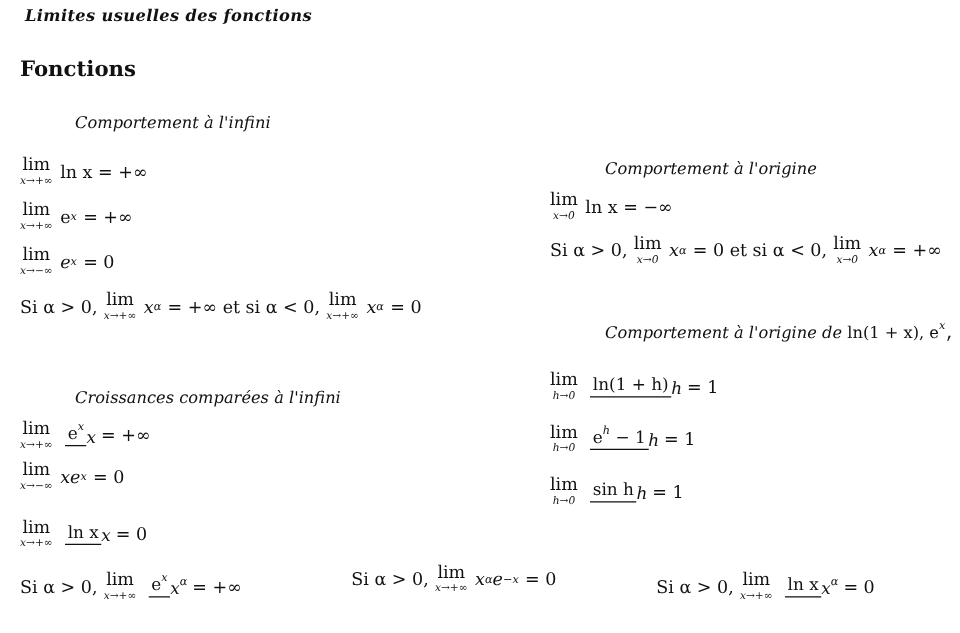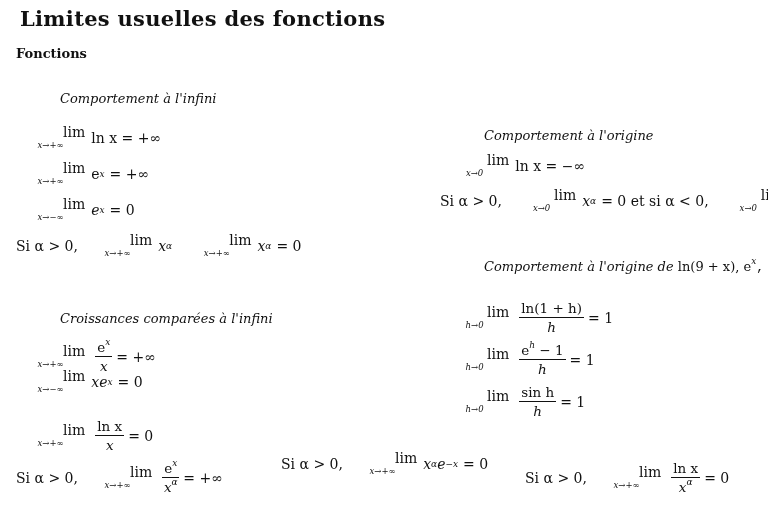--- a/index.html
+++ b/index.html
@@ -1,26 +1,26 @@
 <!DOCTYPE html>
 <html><head>
 <meta charset="utf-8">
 <style>
   html, body { margin:0; padding:0; background:#ffffff; }
   body { width:768px; height:506px; position:relative; overflow:hidden;
          font-family:"DejaVu Serif","Liberation Serif",serif; color:#111; }
   .abs { position:absolute; white-space:nowrap; }
-  .title { font-size:21px; font-weight:bold; letter-spacing:0.3px; }
-  .section { font-size:13px; font-weight:bold; }
+  .title { font-size:13px; font-weight:bold; font-style:italic; letter-spacing:0.3px; }
+  .section { font-size:17px; font-weight:bold; }
   .subsec { font-size:13px; font-style:italic;margin-left:44px; }
   .f { font-size:14px; display:flex; align-items:center; line-height:1; }
   .lim { display:inline-flex; flex-direction:column; align-items:center; margin-right:6px; }
-  .lim .l { font-size:14px; line-height:14px;margin-left:47px; }
+  .lim .l { font-size:14px; line-height:14px; }
   .lim .s { font-size:8.5px; font-style:italic; line-height:10px; margin-top:1px; }
-  .frac { display:inline-flex; flex-direction:column; align-items:center; margin:16px 4px; }
+  .frac { display:inline-flex; align-items:center; margin:16px 4px; }
   .frac .n { font-size:13.5px; padding:0 2px 2px 2px; border-bottom:1px solid #111; line-height:14px; }
   .frac .d { font-size:13.5px; padding-top:2px; line-height:14px; font-style:italic; }
   i { font-style:italic; }
   sup { font-size:9px; font-style:italic; vertical-align:7px; line-height:0; }
   .sp { display:inline-block; width:5px; }
 </style>
 </head>
 <body>
 
 <div class="abs title" style="left:20px; top:6px;">Limites usuelles des fonctions</div>
@@ -61,20 +61,21 @@
 <div class="abs f" style="left:16px; top:233px;">
   <span>Si α &gt; 0,</span>
     <span class="sp"></span>
   <span class="lim">
       <span class="l">lim</span>
       <span class="s">x→+∞</span>
     </span>
   <i>x</i>
     <sup>α</sup>
     <span class="sp"></span>
+  <span>= +∞ et si α &lt; 0,</span>
     <span class="sp"></span>
   <span class="lim">
       <span class="l">lim</span>
       <span class="s">x→+∞</span>
     </span>
   <i>x</i>
     <sup>α</sup>
     <span class="sp"></span>
   <span>= 0</span>
 </div>
@@ -106,21 +107,21 @@
       <span class="s">x→0</span>
     </span>
   <i>x</i>
     <sup>α</sup>
     <span class="sp"></span>
   <span>= +∞</span>
 </div>
 
 <div class="abs subsec" style="left:440px; top:259px;">
   <span>Comportement à l'origine de</span>
-  <span style="font-style:normal;">ln(9 + x), e</span><sup>x</sup><span style="font-style:normal;font-family:Liberation Mono, monospace;">, sin x</span>
+  <span style="font-style:normal;">ln(1 + x), e</span><sup>x</sup><span style="font-style:normal;font-family:Liberation Mono, monospace;">, sin x</span>
 </div>
 
 <div class="abs f" style="left:440px; top:285px;">
   <span class="lim">
       <span class="l">lim</span>
       <span class="s">h→0</span>
     </span>
   <span class="frac">
       <span class="n">ln(1 + h)</span>
       <span class="d">h</span>

